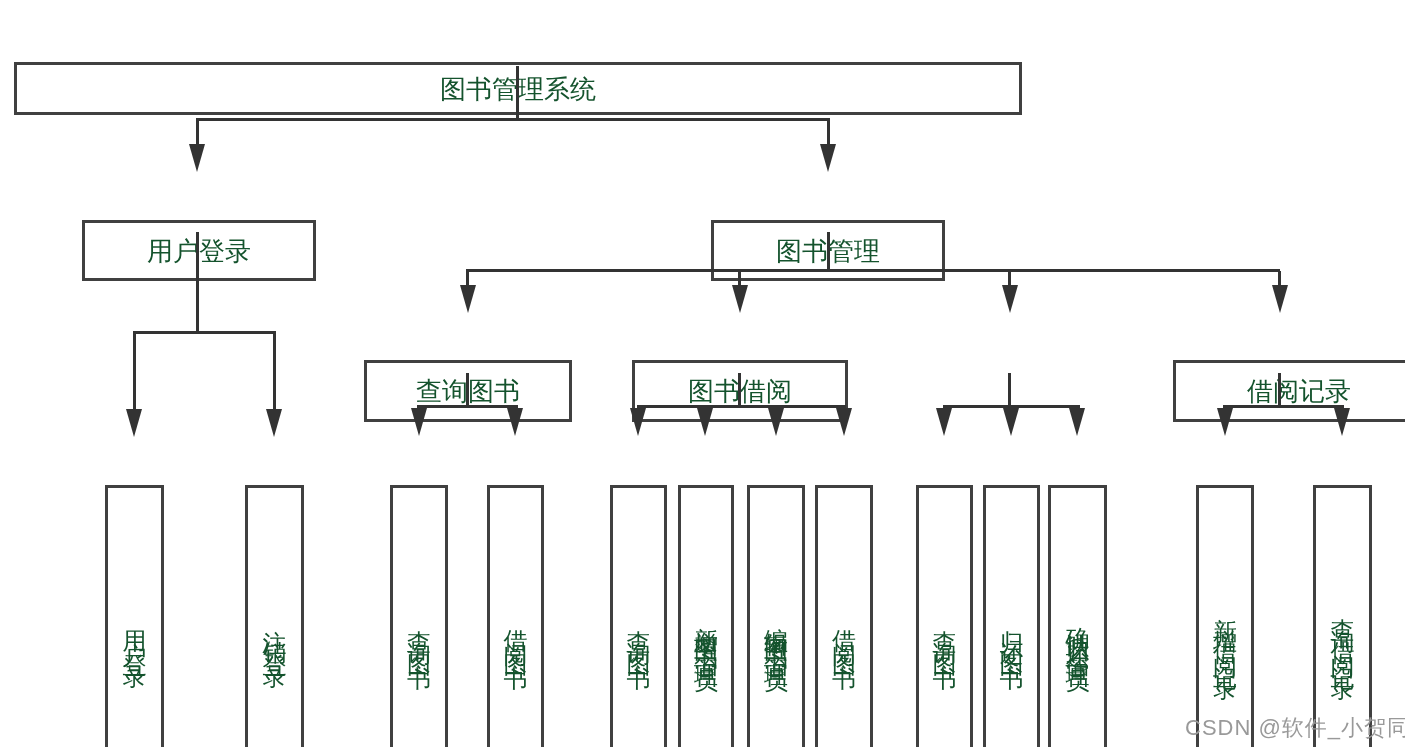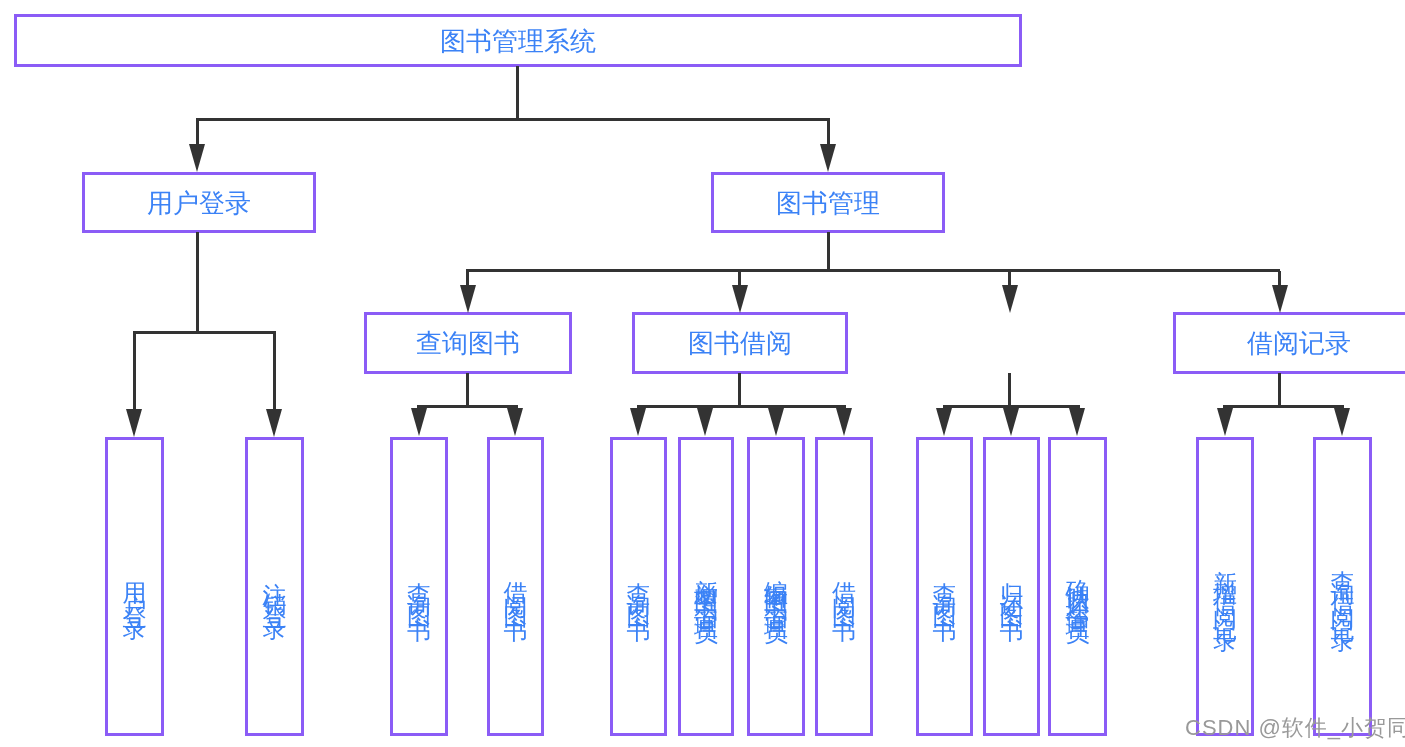--- a/index.html
+++ b/index.html
@@ -3,23 +3,23 @@
 <meta charset="utf-8">
 <style>
   html,body { margin:0; padding:0; background:#ffffff; }
   body { font-family:"Liberation Sans","DejaVu Sans",sans-serif; }
   #canvas {
     position:relative; width:1405px; height:747px; background:#ffffff;
     overflow:hidden;
   }
   .box {
     position:absolute; box-sizing:border-box; background:#ffffff;
-    border:3px solid #8b5cf6; color:#3b82f6;
+    border:3px solid #404040; color:#14532d;
     display:flex; align-items:center; justify-content:center;
-    font-size:26px; line-height:1; white-space:nowrap;
+    font-size:26px; line-height:1; white-space:nowrap;margin-top:48px;
   }
   .vbox {
     writing-mode:vertical-rl; text-orientation:mixed;
     font-size:24px; letter-spacing:12px; white-space:normal;
   }
   .vbox.long { letter-spacing:6px; }
   .ln { position:absolute; background:#333333; }
   .arrow {
     position:absolute; width:0; height:0;
     border-left:8px solid transparent; border-right:8px solid transparent;

